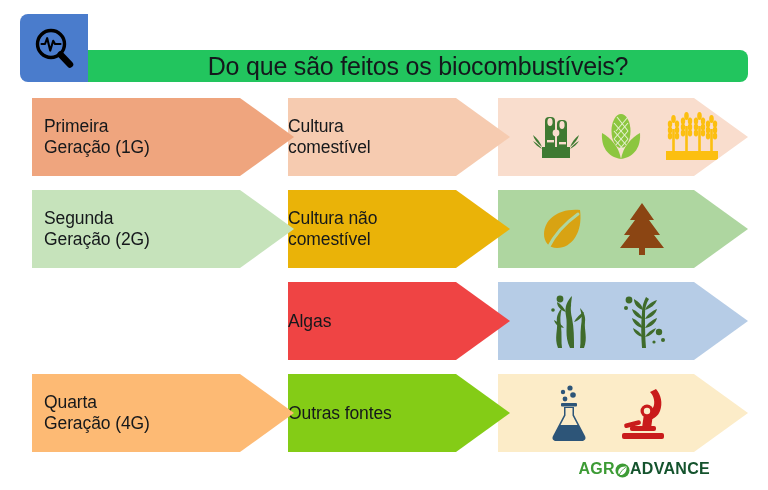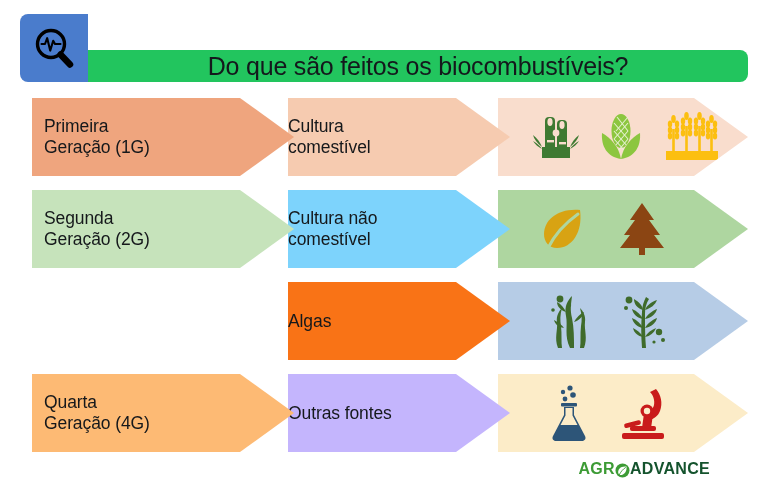--- a/index.html
+++ b/index.html
@@ -251,21 +251,21 @@
         <path d="M10 44 C16 32 26 20 40 10" fill="none" stroke="#aed6a0" stroke-width="3" stroke-linecap="round"></path>
       </svg>
     </span>
     <span class="icon-slot" style="margin-left:10px">
       <svg width="52" height="56" viewBox="0 0 52 56">
         <rect x="23" y="40" width="6" height="14" fill="#8b4513"></rect>
         <path d="M26 2 L38 19 L33 19 L44 34 L38 34 L48 47 L4 47 L14 34 L8 34 L19 19 L14 19 Z" fill="#8b4513"></path>
       </svg>
     </span>
   </div>
-  <div class="seg seg-b" style="background:#7dd3fc">
+  <div class="seg seg-b" style="background:#eab308">
     <span class="seg-label">Cultura não
 comestível</span>
   </div>
   <div class="seg seg-a" style="background:#c6e3bb">
     <span class="seg-label">Segunda
 Geração (2G)</span>
   </div>
 </div>
 
 <div class="row row-3">
@@ -299,21 +299,21 @@
           <path d="M27 45 C32 44 36 41 38 36 C33 38 29 41 27 45Z"></path>
           <circle cx="11" cy="8" r="3.4"></circle>
             <circle cx="8" cy="16" r="2"></circle>
           <circle cx="41" cy="40" r="3.2"></circle>
             <circle cx="45" cy="48" r="2"></circle>
             <circle cx="36" cy="50" r="1.6"></circle>
         </g>
       </svg>
     </span>
   </div>
-  <div class="seg seg-b" style="background:#f97316">
+  <div class="seg seg-b" style="background:#ef4444">
     <span class="seg-label">Algas</span>
   </div>
 </div>
 
 <div class="row row-4">
   <div class="seg seg-c" style="background:#fcecc8">
     <span class="icon-slot" style="margin-left:14px">
       <svg width="46" height="58" viewBox="0 0 46 58">
         <g fill="#2d5578">
           <circle cx="24" cy="4" r="2.6"></circle>
@@ -333,21 +333,21 @@
           <rect x="14" y="41" width="26" height="5" rx="2"></rect>
           <path d="M40 4 C45 10 47 18 44 26 C42 31 38 34 33 35 L30 28 C34 27 37 24 38 20 C39 15 37 10 34 7 Z"></path>
           <rect x="27" y="30" width="9" height="13" rx="2" transform="rotate(8 31 36)"></rect>
           <circle cx="31" cy="26" r="6.5"></circle>
           <rect x="8" y="37" width="17" height="4.5" rx="2" transform="rotate(-14 16 39)"></rect>
         </g>
         <circle cx="31" cy="26" r="3.2" fill="#fcecc8"></circle>
       </svg>
     </span>
   </div>
-  <div class="seg seg-b" style="background:#c4b5fd">
+  <div class="seg seg-b" style="background:#84cc16">
     <span class="seg-label">Outras fontes</span>
   </div>
   <div class="seg seg-a" style="background:#fdba74">
     <span class="seg-label">Quarta
 Geração (4G)</span>
   </div>
 </div>
 
 <div id="logo">
   <span id="logo-agro">AGR</span>

